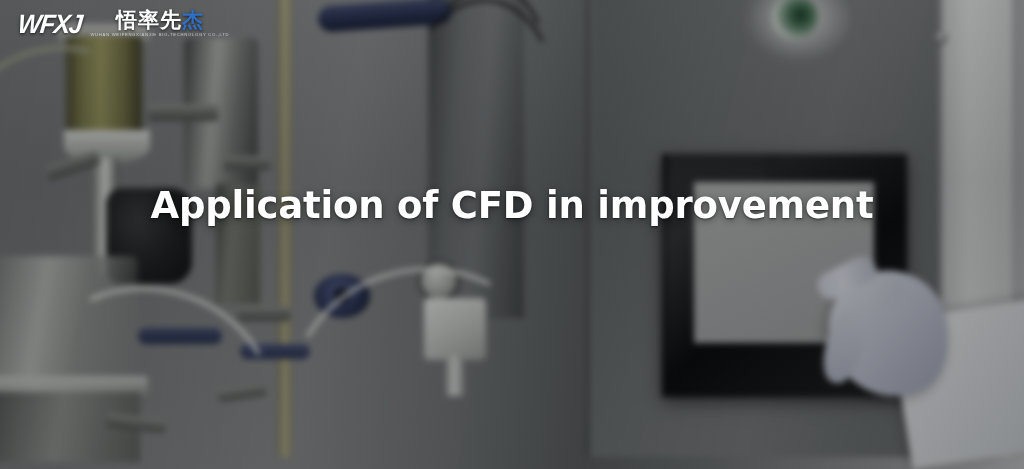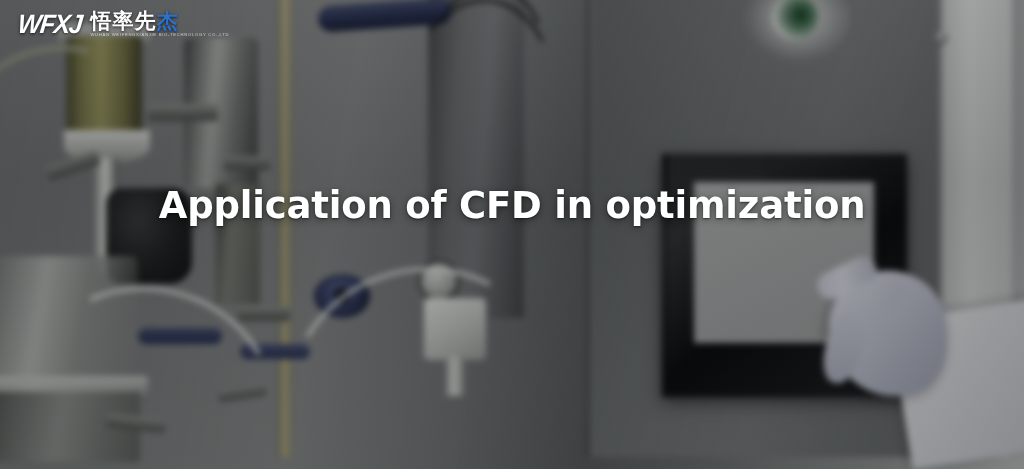--- a/index.html
+++ b/index.html
@@ -350,21 +350,22 @@
     text-shadow: 0 1px 3px rgba(0,0,0,.75);
     font-family: "Liberation Sans", sans-serif;
   }
   .logo-cn-wrap { display: flex; flex-direction: column; line-height: 1; }
   .logo-cn {
     font-size: 21px;
     font-weight: 700;
     color: #ffffff;
     letter-spacing: 1px;
     text-shadow: 0 1px 3px rgba(0,0,0,.75);
-    font-family: Liberation Sans, sans-serif;
+    font-family: Liberation Serif, serif;
+    text-align: center;
   }
   .logo-cn .accent { color: #2f6fc4; }
   .logo-tag {
     margin-top: 2px;
     font-size: 4.2px;
     letter-spacing: .7px;
     color: rgba(228,232,236,.78);
     white-space: nowrap;
     font-family: "Liberation Sans", sans-serif;
   }
@@ -469,16 +470,16 @@
 
   <div class="logo">
     <span class="logo-mark">WFXJ</span>
     <span class="logo-cn-wrap">
       <span class="logo-cn"><span>悟率先</span><span class="accent">杰</span></span>
       <span class="logo-tag">WUHAN WEIFENGXIANJIE BIO-TECHNOLOGY CO.,LTD</span>
     </span>
   </div>
 
   <div class="headline">
-    <span class="headline-line">Application of CFD in optimization</span>
+    <span class="headline-line">Application of CFD in improvement</span>
   </div>
 
 </div>
 
 </body></html>

